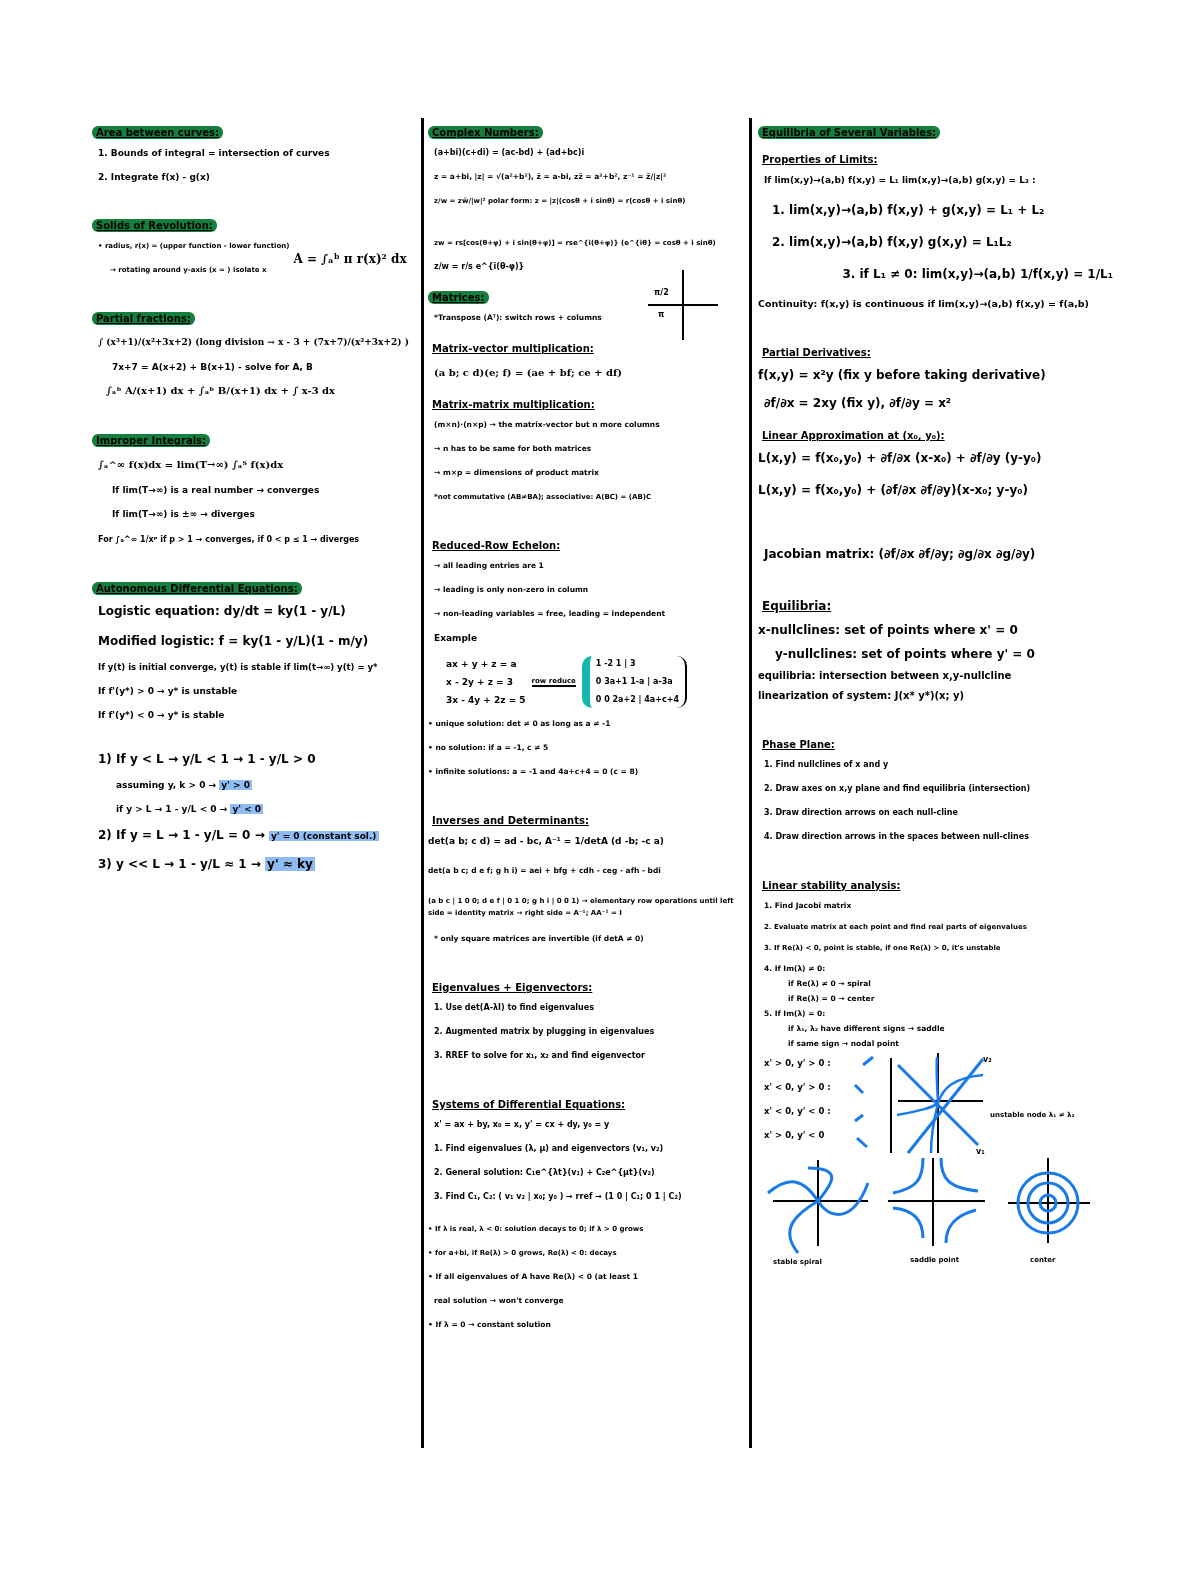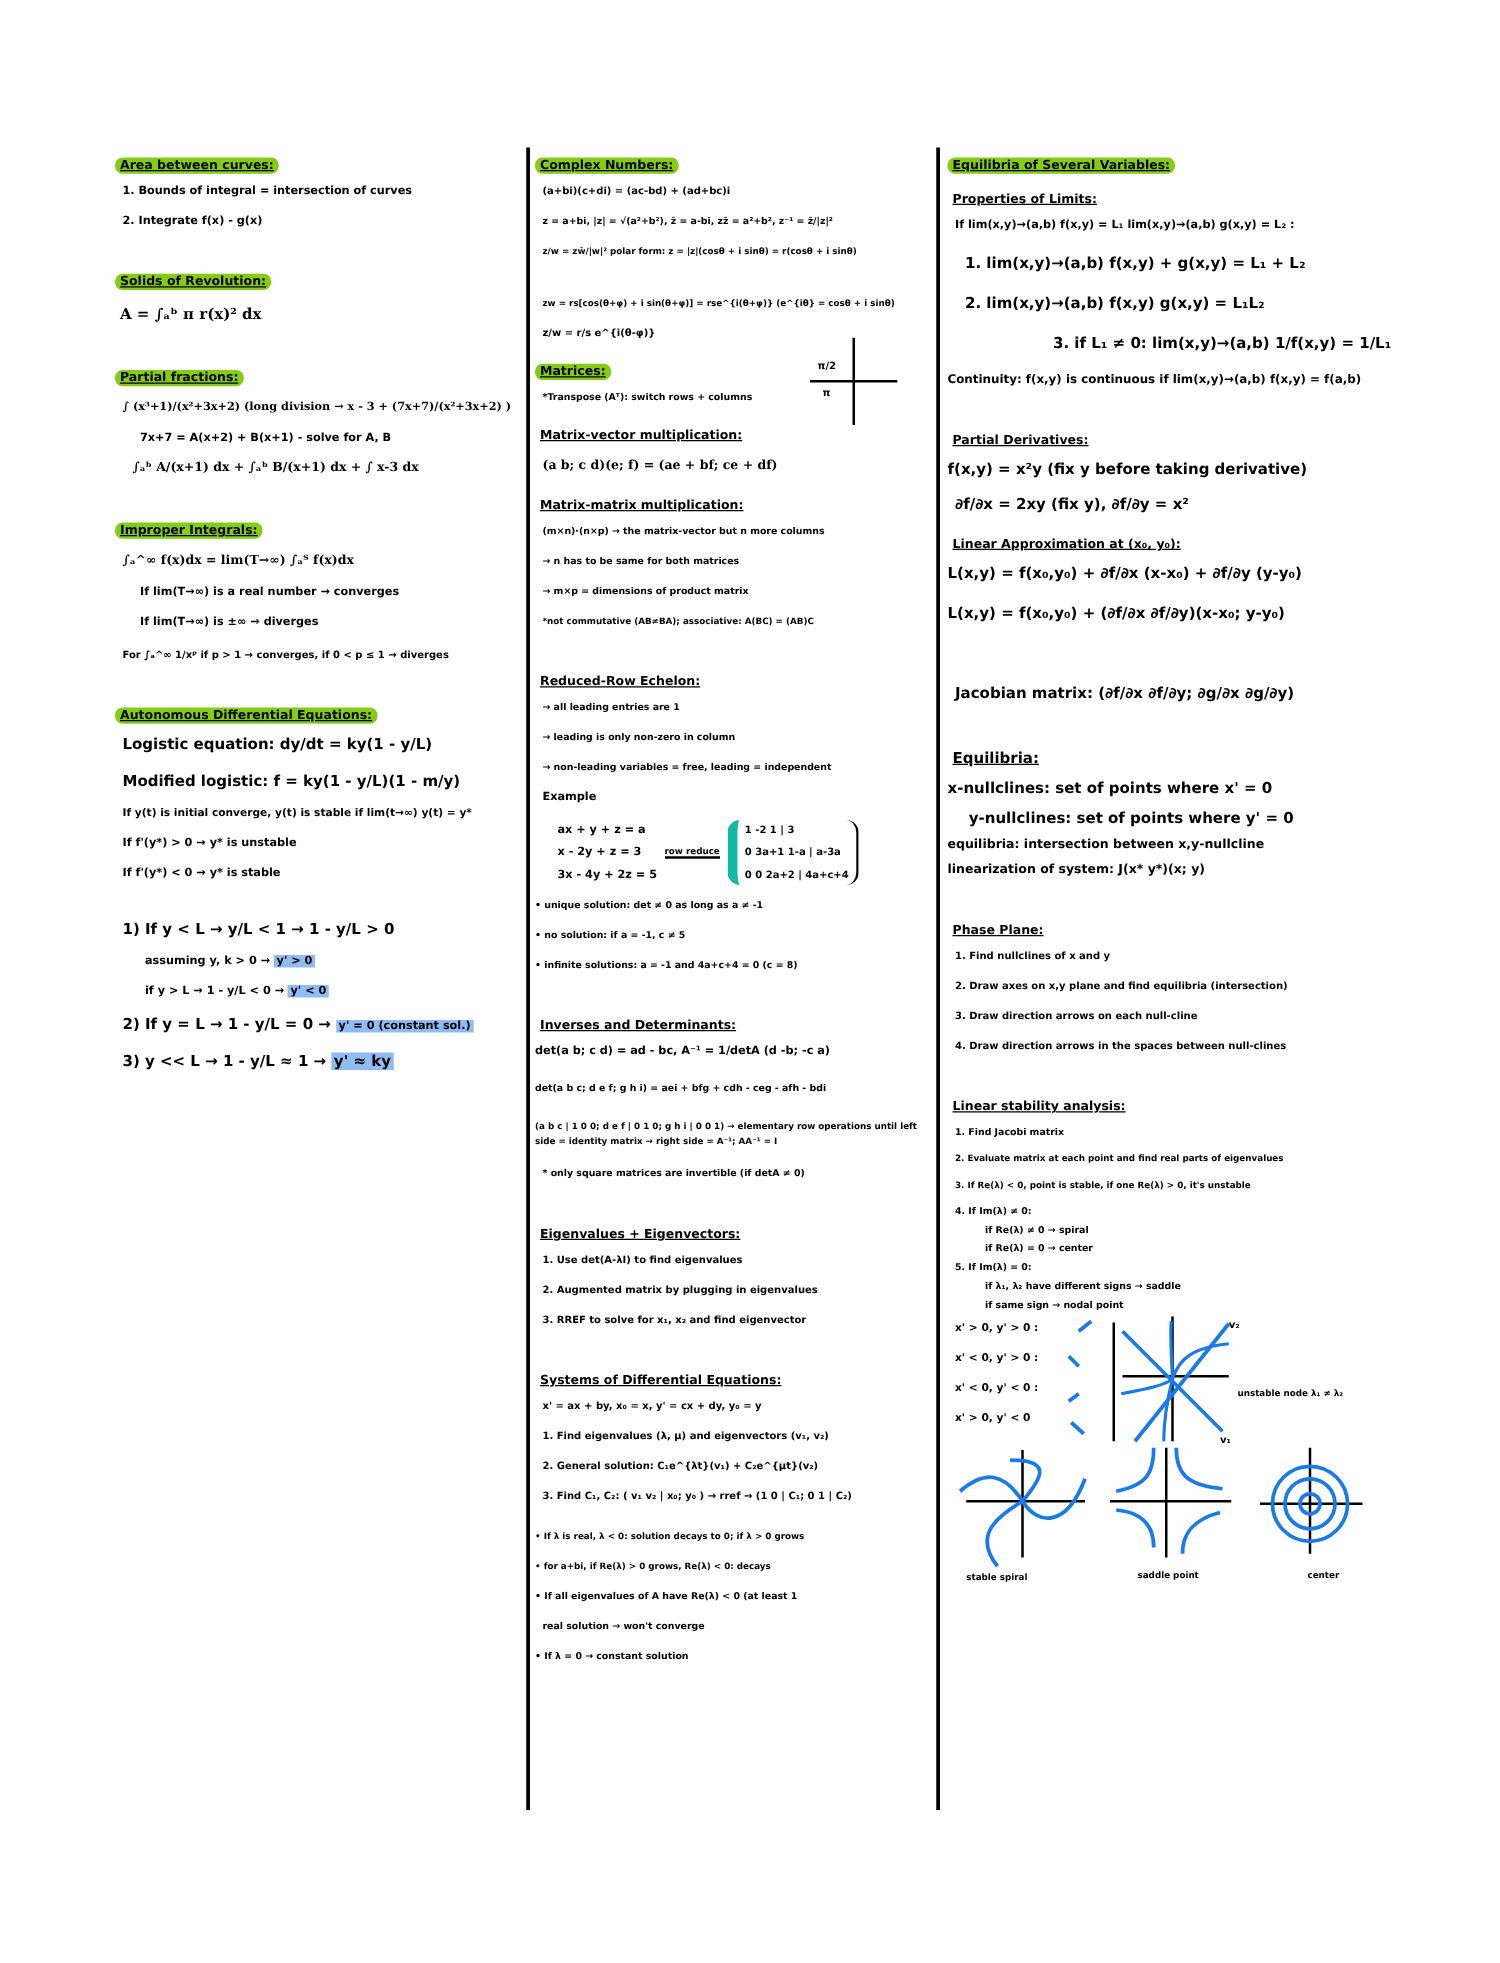--- a/index.html
+++ b/index.html
@@ -7,21 +7,21 @@
          font-family:"DejaVu Sans", sans-serif; color:#000; }
   .col { position:absolute; top:120px; }
   .col1 { left:92px; width:325px; }
   .col2 { left:428px; width:320px; }
   .col3 { left:758px; width:355px; }
   .divider { position:absolute; width:3px; background:#000; }
   .div1 { left:421px; top:118px; height:1330px; }
   .div2 { left:749px; top:118px; height:1330px; }
   .sec-title { display:inline-block; font-weight:bold; font-size:10px;
                text-decoration:underline; margin:6px 0 8px 0; padding:1px 4px; border-radius:6px; }
-  .hl { background:#84cc16;text-align:right; }
+  .hl { background:#15803d;text-align:right; }
   .line { font-size:9px; font-weight:bold; line-height:12px; margin:0 0 12px 6px; white-space:nowrap; }
   .big { font-size:12px; line-height:16px; }
   .formula { font-family:"DejaVu Serif", serif; font-size:12px; font-weight:bold; margin:4px 0 14px 6px; white-space:nowrap; }
   .gap { height:18px; }
   .hlt { background:#8fbcf2; padding:0 2px; }
   svg { display:block; }
   .fig-label { position:absolute; font-size:8px; font-weight:bold; }
 </style>
 </head>
 <body>
@@ -29,20 +29,24 @@
 <div class="divider div1"></div>
 <div class="divider div2"></div>
 
 <div class="col col1">
   <div class="sec-title hl">Area between curves:</div>
   <div class="line">1. Bounds of integral = intersection of curves</div>
   <div class="line">2. Integrate f(x) - g(x)</div>
   <div class="gap"></div>
   <div class="sec-title hl">Solids of Revolution:</div>
   <div style="display:flex;align-items:center;">
+    <div>
+      <div class="line" style="font-size:7px;">• radius, r(x) = (upper function - lower function)</div>
+      <div class="line" style="font-size:7px;margin-left:18px;">→ rotating around y-axis (x = ) isolate x</div>
+    </div>
     <div class="formula" style="margin-left:4px;">A = ∫ₐᵇ π r(x)² dx</div>
   </div>
   <div class="gap"></div>
   <div class="sec-title hl">Partial fractions:</div>
   <div class="formula" style="font-size:9px;">∫ (x³+1)/(x²+3x+2)  (long division → x - 3 + (7x+7)/(x²+3x+2) )</div>
   <div class="line" style="margin-left:20px;">7x+7 = A(x+2) + B(x+1) - solve for A, B</div>
   <div class="formula" style="font-size:10px;margin-left:14px;">∫ₐᵇ A/(x+1) dx + ∫ₐᵇ B/(x+1) dx + ∫ x-3 dx</div>
   <div class="gap"></div>
   <div class="sec-title hl">Improper Integrals:</div>
   <div class="formula" style="font-size:10px;">∫ₐ^∞ f(x)dx = lim(T→∞) ∫ₐᵀ f(x)dx</div>
@@ -223,15 +227,15 @@
       <g>
         <line x1="290" y1="0" x2="290" y2="85" stroke="#000" stroke-width="2"></line>
         <line x1="250" y1="45" x2="332" y2="45" stroke="#000" stroke-width="2"></line>
         <circle cx="290" cy="45" r="30" stroke="#1a7ae8" stroke-width="3" fill="none"></circle>
         <circle cx="290" cy="45" r="20" stroke="#1a7ae8" stroke-width="3" fill="none"></circle>
         <circle cx="290" cy="45" r="8" stroke="#1a7ae8" stroke-width="3" fill="none"></circle>
       </g>
     </svg>
     <div class="fig-label" style="left:15px;top:100px;font-size:7px;">stable spiral</div>
     <div class="fig-label" style="left:152px;top:98px;font-size:7px;">saddle point</div>
-    <div class="fig-label" style="left:288px;top:98px;font-size:7px;">center</div>
+    <div class="fig-label" style="left:272px;top:98px;font-size:7px;">center</div>
   </div>
 </div>
 
 </body></html>

